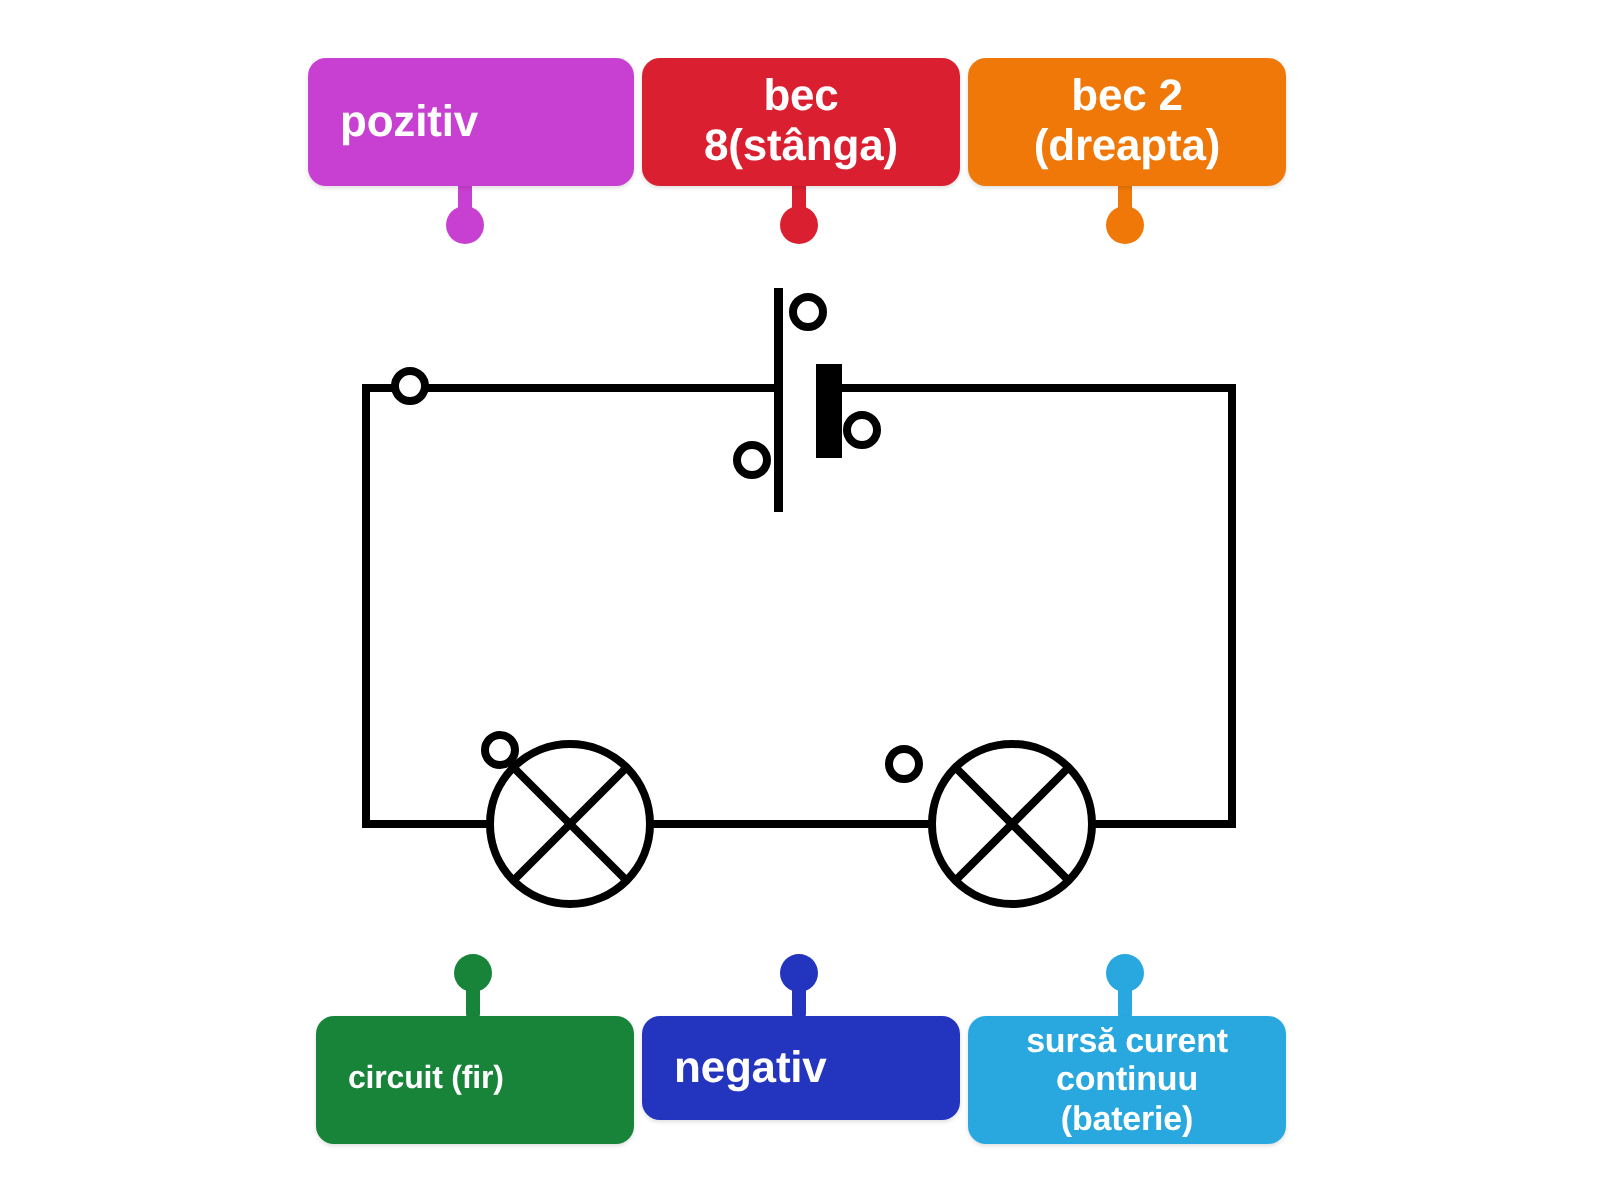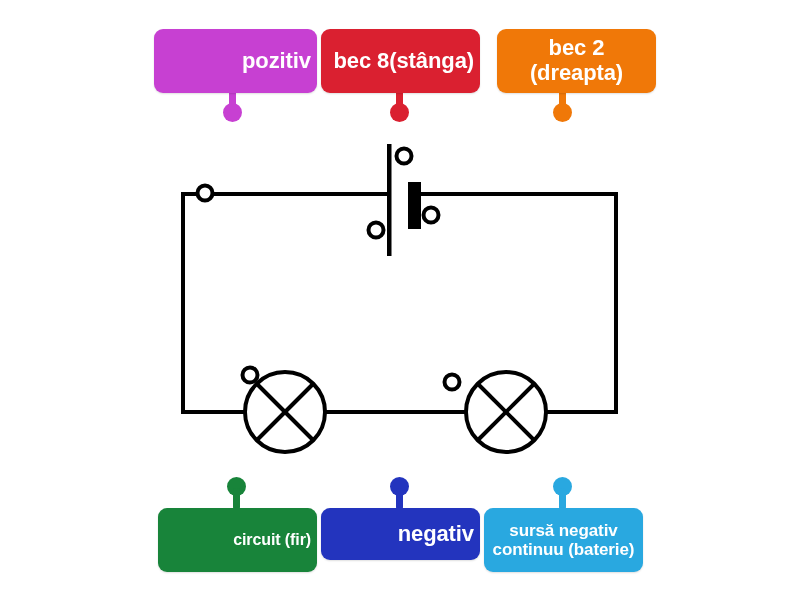--- a/index.html
+++ b/index.html
@@ -27,25 +27,25 @@
     position: absolute;
   }
   .pill {
     position: absolute;
     box-sizing: border-box;
     border-radius: 9px;
     color: #ffffff;
     font-weight: bold;
     display: flex;
     align-items: center;
-    justify-content: flex-end;
+    justify-content: flex-start;
     text-align: center;
     line-height: 1.12;
     letter-spacing: -0.1px;
-    padding: 2px 6px;
+    padding: 2px 16px;
     box-shadow: 0 1px 2px rgba(0,0,0,0.13);
     user-select: none;
   }
   .pin {
     position: absolute;
     width: 7px;
     border-radius: 3px;
   }
   .knob {
     position: absolute;
@@ -123,21 +123,21 @@
     </div>
 
     <div class="knob" style="left:390px; top:103px; background:#da2030;"></div>
     <div class="pin" style="left:396px; top:90px; height:20px; background:#da2030;"></div>
     <div class="pill" style="left:321px; top:29px; width:159px; height:64px; background:#da2030; font-size:22px;">
       <span>bec 8(stânga)</span>
     </div>
 
     <div class="knob" style="left:553px; top:103px; background:#f07808;"></div>
     <div class="pin" style="left:559px; top:90px; height:20px; background:#f07808;"></div>
-    <div class="pill" style="left:484px; top:29px; width:159px; height:64px; background:#f07808; font-size:22px;margin-left:13px;">
+    <div class="pill" style="left:484px; top:29px; width:159px; height:64px; background:#f07808; font-size:22px;">
       <span>bec 2 (dreapta)</span>
     </div>
   </div>
 
   <div class="label-group">
 
     <div class="knob" style="left:227px; top:477px; background:#18843a;"></div>
     <div class="pin" style="left:233px; top:488px; height:22px; background:#18843a;"></div>
     <div class="pill" style="left:158px; top:508px; width:159px; height:64px; background:#18843a; font-size:16px;">
       <span>circuit (fir)</span>
@@ -145,17 +145,17 @@
 
     <div class="knob" style="left:390px; top:477px; background:#2334be;"></div>
     <div class="pin" style="left:396px; top:488px; height:22px; background:#2334be;"></div>
     <div class="pill" style="left:321px; top:508px; width:159px; height:52px; background:#2334be; font-size:22px;">
       <span>negativ</span>
     </div>
 
     <div class="knob" style="left:553px; top:477px; background:#29a8e0;"></div>
     <div class="pin" style="left:559px; top:488px; height:22px; background:#29a8e0;"></div>
     <div class="pill" style="left:484px; top:508px; width:159px; height:64px; background:#29a8e0; font-size:17px;">
-      <span>sursă negativ continuu (baterie)</span>
+      <span>sursă curent continuu (baterie)</span>
     </div>
   </div>
 
 </div>
 
 </body></html>

